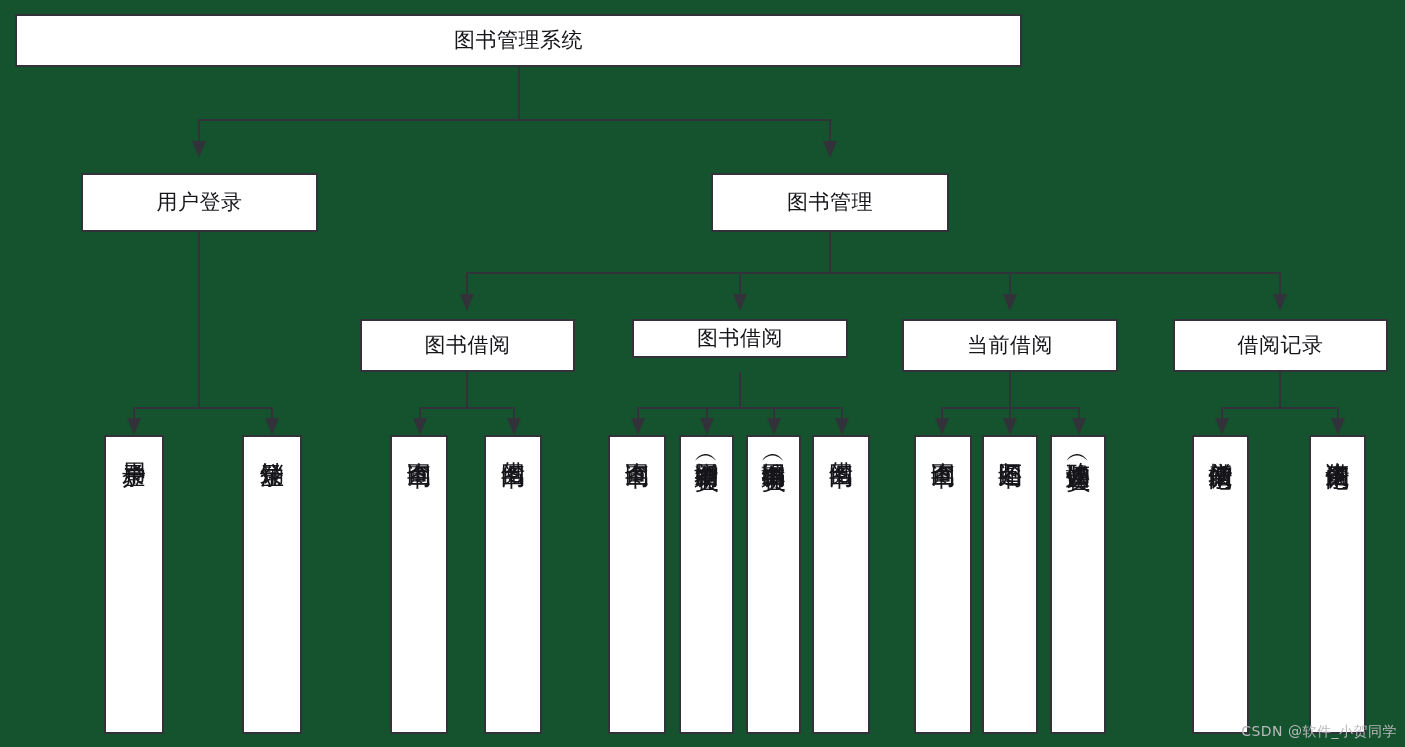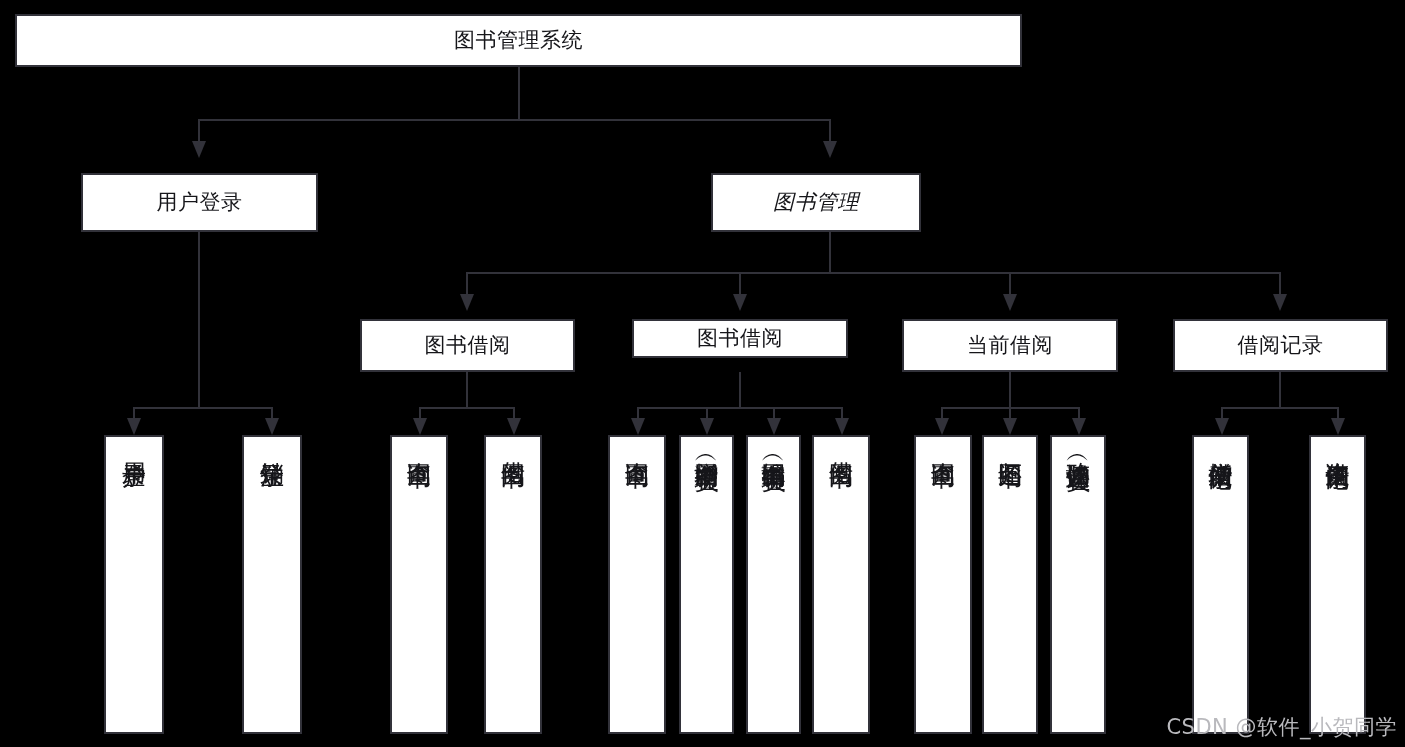--- a/index.html
+++ b/index.html
@@ -4,21 +4,21 @@
 <style>
   html, body {
     margin: 0;
     padding: 0;
     background: #ffffff;
   }
   #canvas {
     position: relative;
     width: 1405px;
     height: 747px;
-    background: #000000;
+    background: #14532d;
     font-family: "DejaVu Sans", "Liberation Sans", sans-serif;
     overflow: hidden;
   }
   .node {
     position: absolute;
     box-sizing: border-box;
     border: 2px solid #32323a;
     background: #ffffff;
     display: flex;
     align-items: center;
@@ -60,21 +60,21 @@
     width: 0;
     height: 0;
     border-left: 7px solid transparent;
     border-right: 7px solid transparent;
     border-top: 17px solid #32323a;
   }
   #watermark {
     position: absolute;
     right: 8px;
     bottom: 6px;
-    font-size: 21px;
+    font-size: 14px;
     color: #b9b9bd;
     letter-spacing: 0.5px;
     user-select: none;
     white-space: nowrap;
   }
 </style>
 </head>
 <body>
 
 <div id="canvas">
@@ -87,21 +87,21 @@
   <div class="conn h" style="left:198px; top:119px; width:633px;"></div>
   <div class="conn v" style="left:198px; top:119px; height:22px;"></div>
   <div class="conn v" style="left:829px; top:119px; height:22px;"></div>
   <div class="arrow" style="left:192px; top:141px;"></div>
   <div class="arrow" style="left:823px; top:141px;"></div>
 
   <div class="node h-node" style="left:81px; top:173px; width:237px; height:59px;">
     <span class="label">用户登录</span>
   </div>
 
-  <div class="node h-node" style="left:711px; top:173px; width:210px; height:59px;font-style:italic;">
+  <div class="node h-node" style="left:711px; top:173px; width:238px; height:59px;">
     <span class="label">图书管理</span>
   </div>
 
   <div class="conn v" style="left:198px; top:232px; height:175px;"></div>
   <div class="conn h" style="left:133px; top:407px; width:139px;"></div>
   <div class="conn v" style="left:133px; top:407px; height:12px;"></div>
   <div class="conn v" style="left:271px; top:407px; height:12px;"></div>
   <div class="arrow" style="left:127px; top:418px;"></div>
   <div class="arrow" style="left:265px; top:418px;"></div>
 

